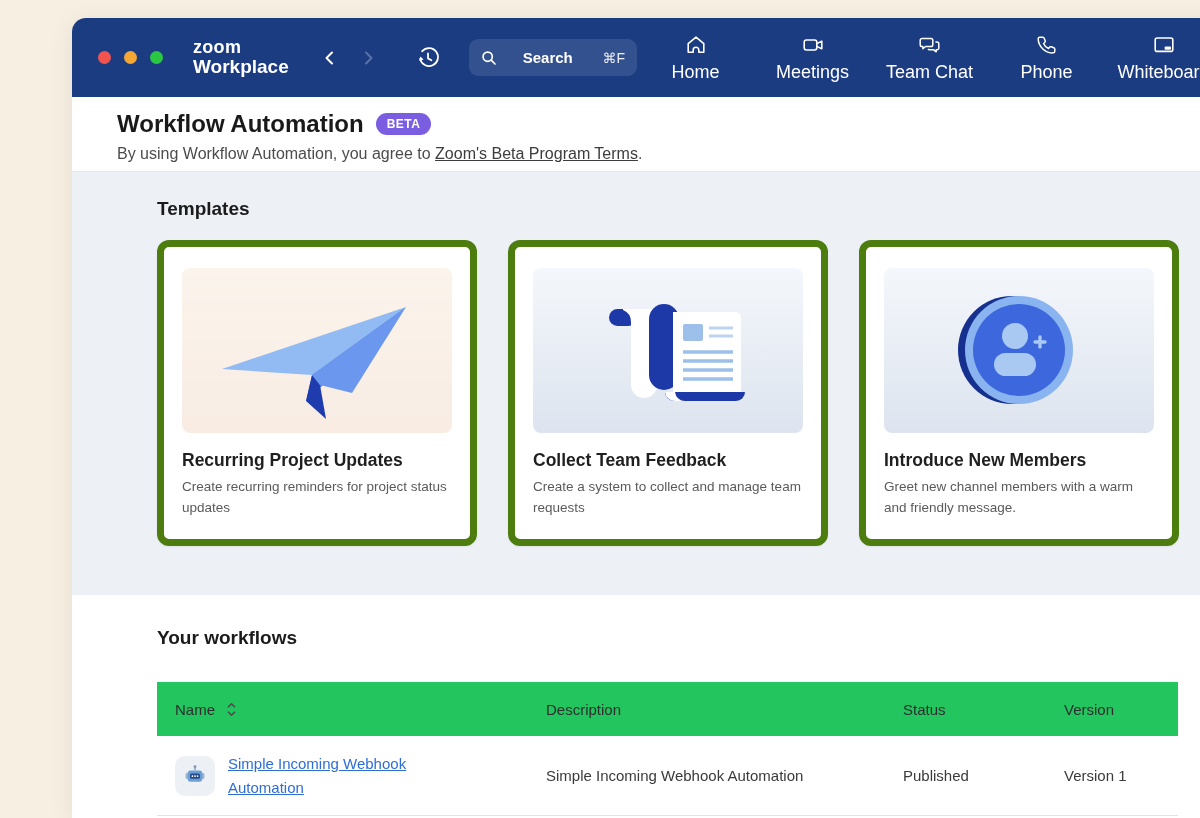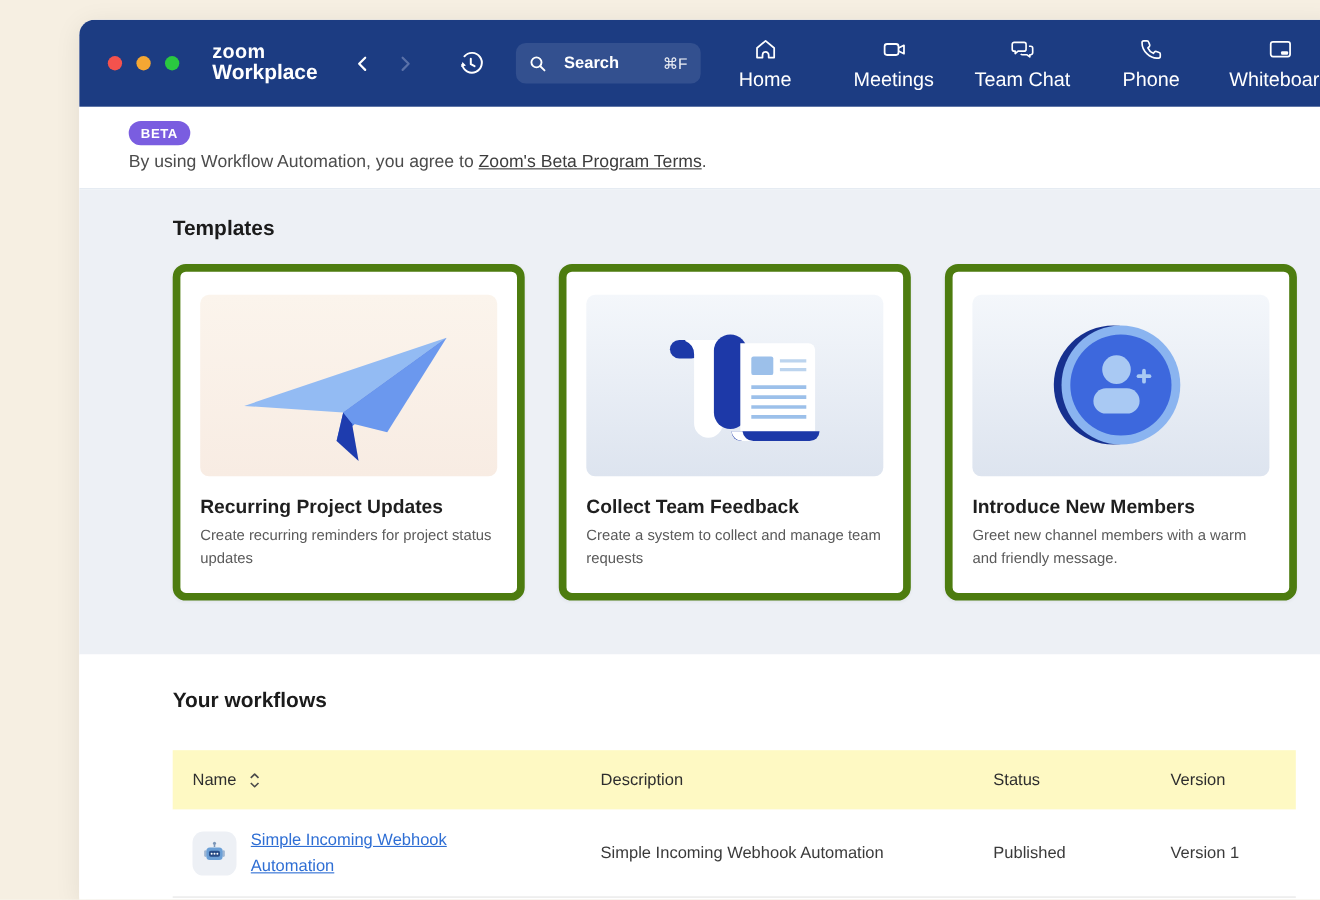--- a/index.html
+++ b/index.html
@@ -25,21 +25,21 @@
   .light.red{ background:#f4524d; } .light.yellow{ background:#f5a733; } .light.green{ background:#2ac840; }
   .brand { margin-left:30px; line-height:1.05; }
   .brand .z { font-size:18px; font-weight:600; letter-spacing:.3px; }
   .brand .w { font-size:19px; font-weight:700; }
   .histnav { display:flex; align-items:center; margin-left:24px; gap:4px; }
   .navbtn { background:none; border:none; padding:4px 8px; cursor:pointer; display:flex; align-items:center; }
   .histbtn { background:none; border:none; padding:4px; margin-left:26px; cursor:pointer; display:flex; }
   .searchpill {
     margin-left:24px; width:177px; height:37px; background:#33508f;
     border:none; border-radius:9px; display:flex; align-items:center;
-    padding:0 12px; gap:16px; color:#fff; cursor:pointer;
+    padding:0 12px; gap:26px; color:#fff; cursor:pointer;
   }
   .searchpill .slabel { font-size:15px; font-weight:700; }
   .searchpill .skey { margin-left:auto; font-size:14px; font-weight:400; opacity:.9; }
   .topnav { display:flex; margin-left:auto; }
   .nav-item {
     width:117px; display:flex; flex-direction:column; align-items:center;
     gap:5px; background:none; border:none; color:#fff; cursor:pointer; padding:4px 0;
   }
   .nav-item .nav-label { font-size:18px; }
   .icon svg { display:block; }
@@ -70,21 +70,21 @@
   }
   .img-peach { background:linear-gradient(180deg,#fbf4ec 0%,#f8ece3 100%); }
   .img-blue  { background:linear-gradient(180deg,#f4f7fb 0%,#dde4ef 100%); }
   .card-title { margin-top:17px; font-size:17.5px; font-weight:700; color:#1f1f1f; }
   .card-desc { margin-top:6px; font-size:13.5px; line-height:1.5; color:#5a5a5a; }
 
   
   .workflows { background:#fff; padding:32px 0 0 85px; }
   .table { width:1021px; margin-top:33px; }
   .thead {
-    background:#fef9c3; height:54px; display:grid; align-items:center;
+    background:#22c55e; height:54px; display:grid; align-items:center;
     grid-template-columns:371px 357px 161px 132px; font-size:15px; color:#2e2e2e;
   }
   .th { padding-left:18px; display:flex; align-items:center; gap:8px; }
   .sortbtn { background:none; border:none; cursor:pointer; display:flex; padding:2px; }
   .trow {
     height:80px; display:grid; grid-template-columns:371px 357px 161px 132px;
     align-items:center; border-bottom:1px solid #e3e3e3; background:#fff;
   }
   .td { padding-left:18px; font-size:15px; color:#3a3a3a; }
   .namecell { display:flex; align-items:center; gap:13px; }
@@ -190,20 +190,21 @@
               <rect x="12.6" y="13.6" width="6.4" height="3.2" rx="1" fill="#ffffff"></rect>
             </svg>
         </span>
         <span class="nav-label">Whiteboard</span>
       </button>
     </nav>
   </div>
 
   <div class="pagehead">
     <div class="titlerow">
+      <span class="pagetitle">Workflow Automation</span>
       <span class="beta">BETA</span>
     </div>
     <div class="terms"><span>By using Workflow Automation, you agree to </span><a>Zoom's Beta Program Terms</a><span>.</span></div>
   </div>
 
   <section class="templates">
     <h2 class="sechead">Templates</h2>
     <div class="cards">
 
       <button class="card">

